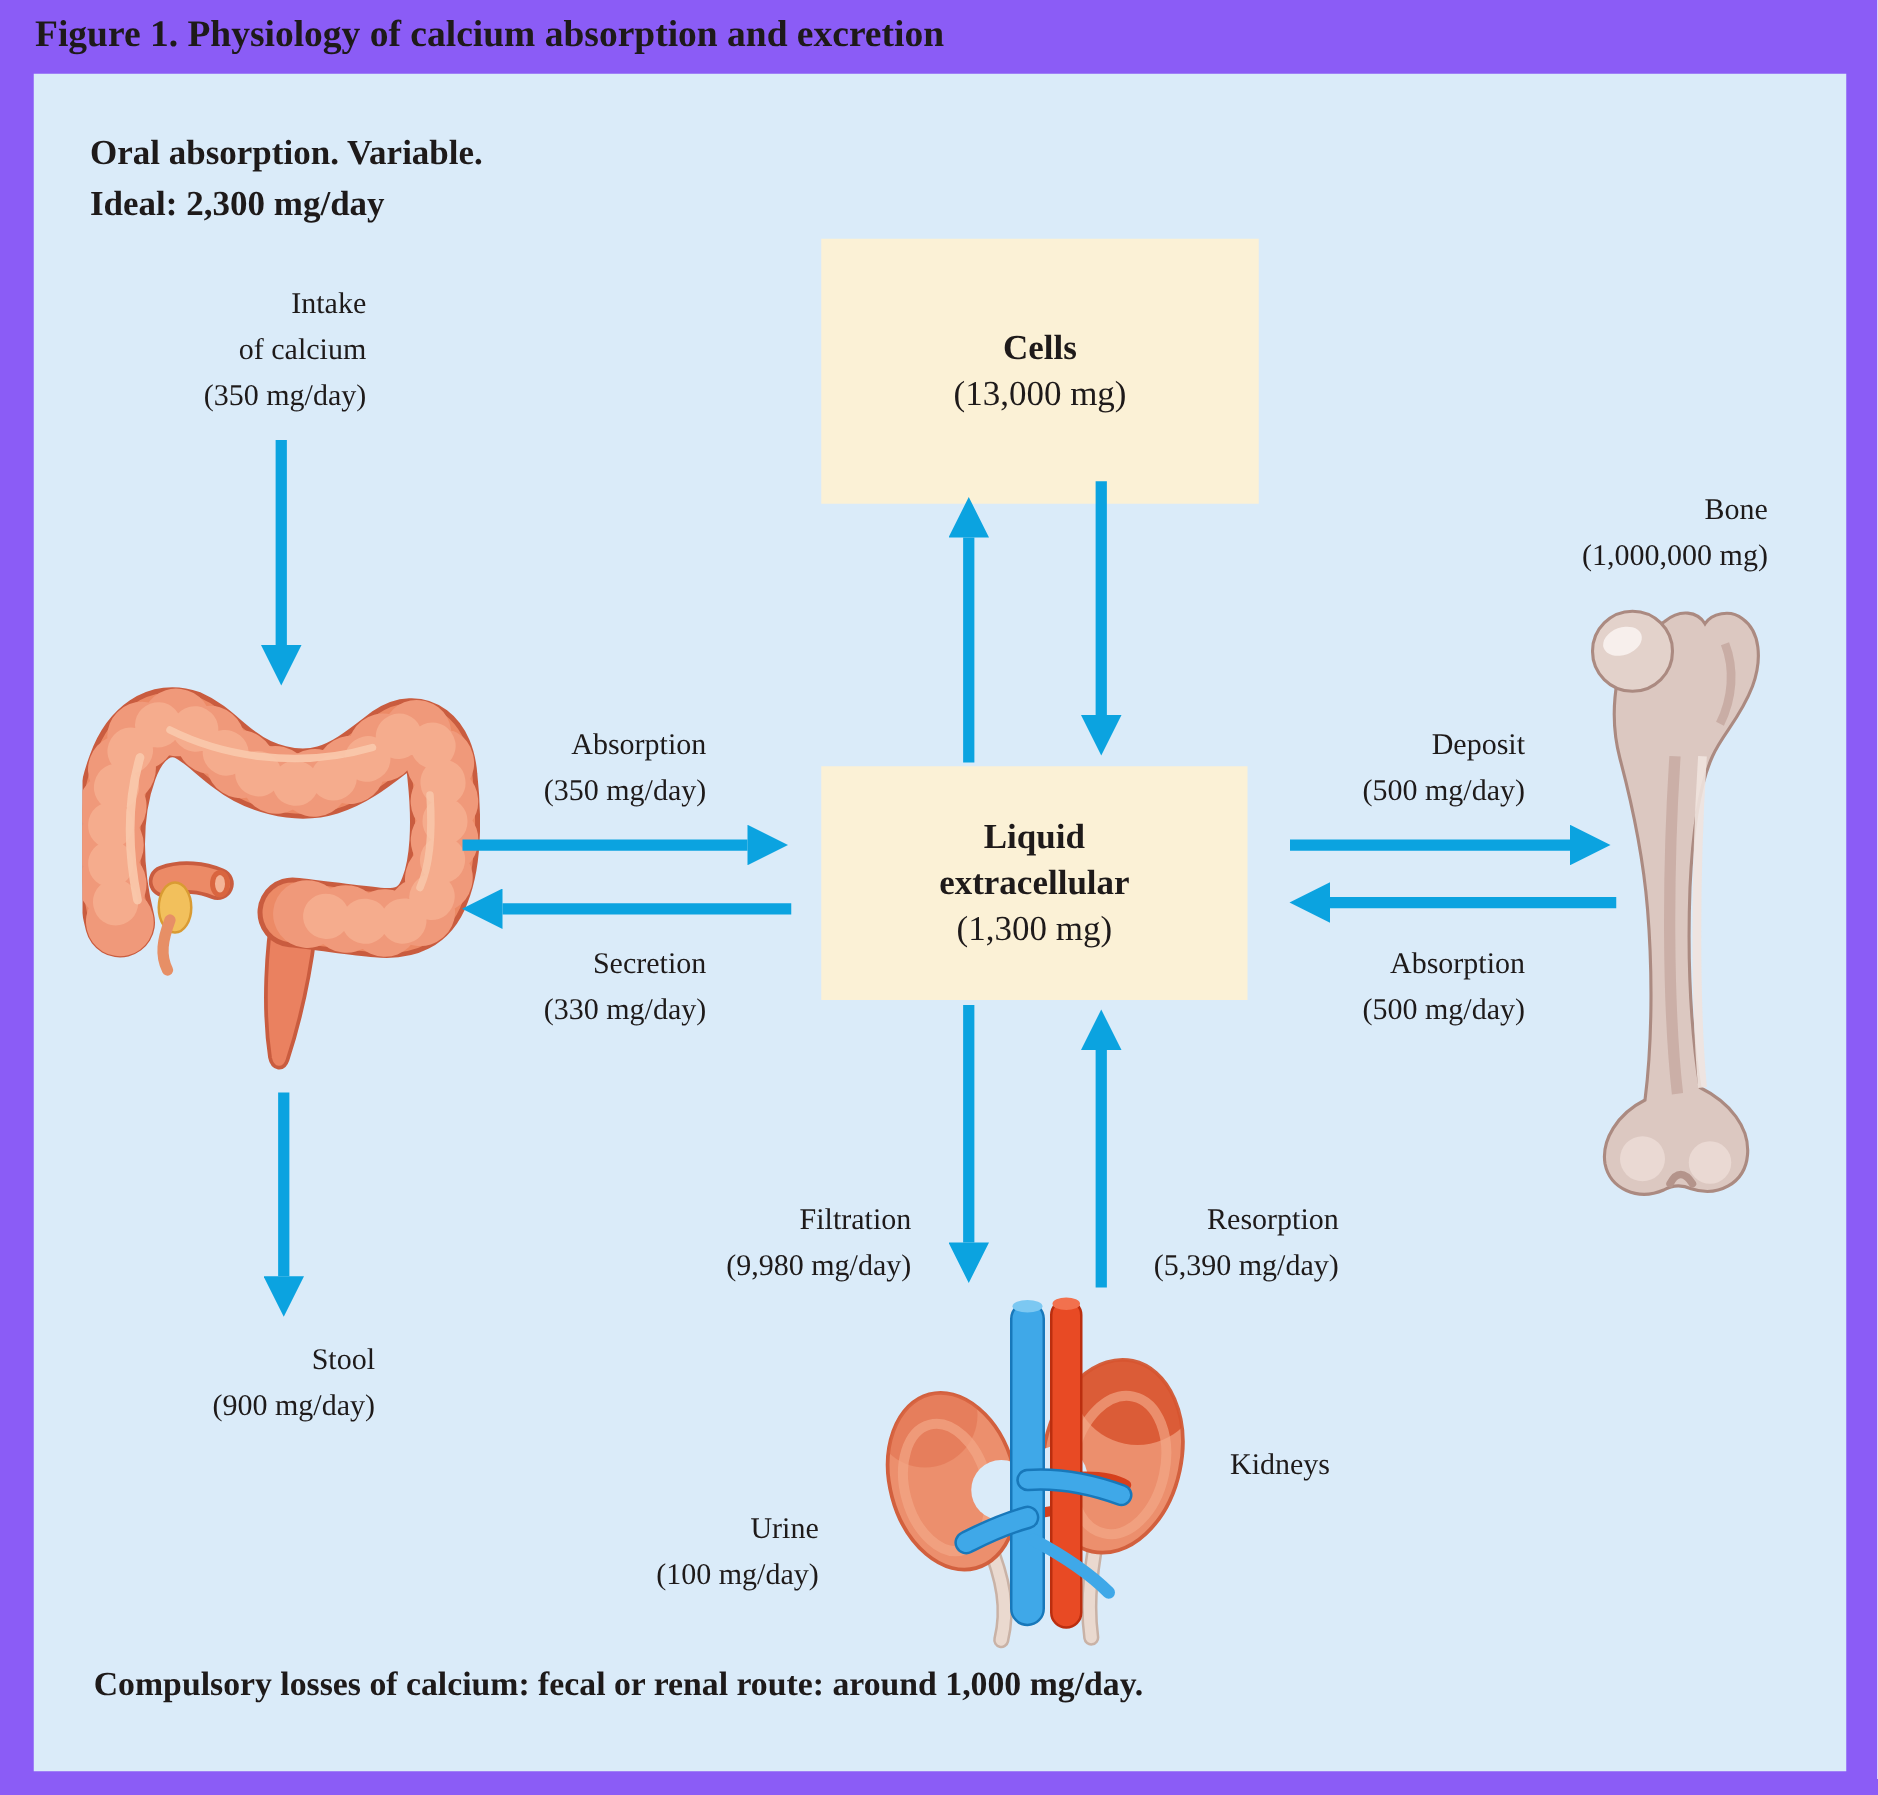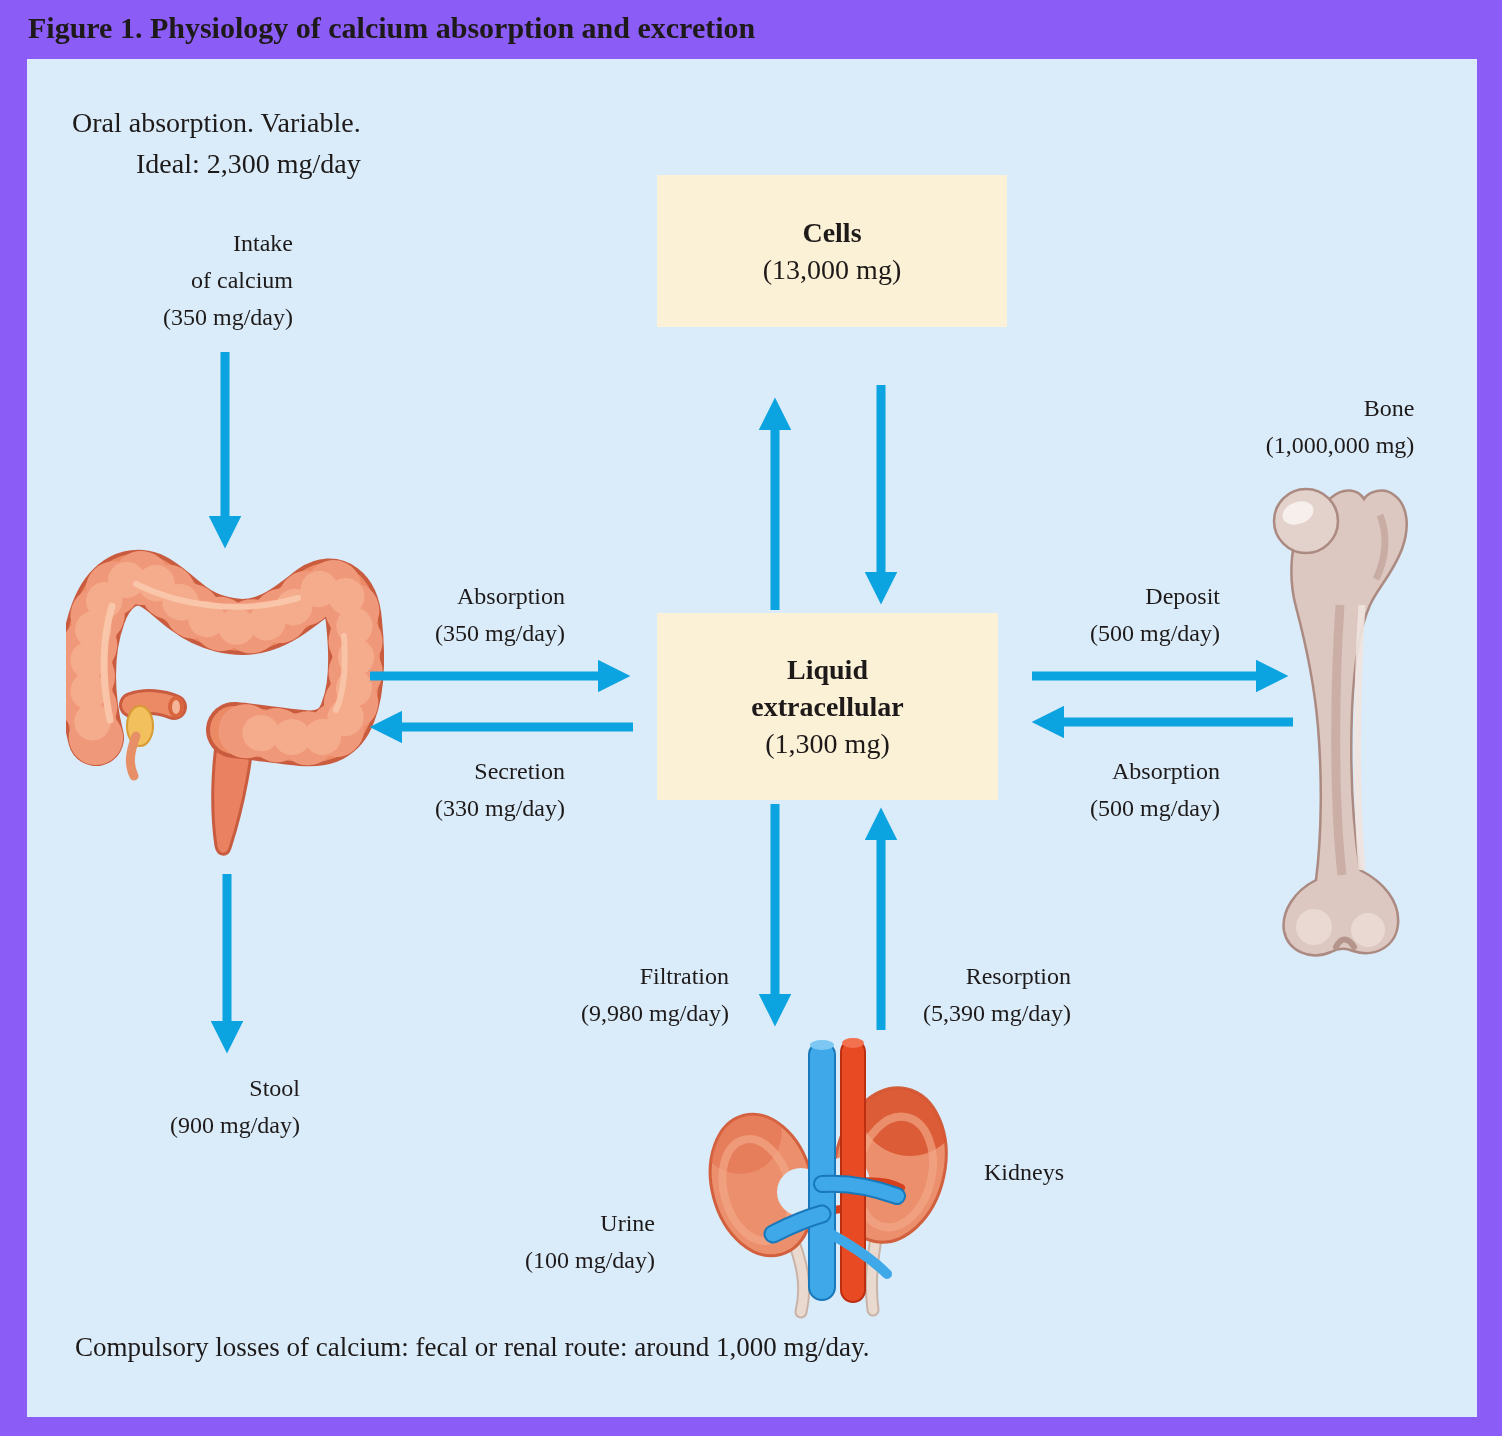--- a/index.html
+++ b/index.html
@@ -1,21 +1,21 @@
 <!DOCTYPE html>
 <html><head>
 <meta charset="utf-8">
 <style>
   html,body{margin:0;padding:0;background:#ffffff;}
   #stage{position:relative;width:1502px;height:1436px;background:#8b5cf6;overflow:hidden;
          font-family:"Liberation Serif","DejaVu Serif",serif;color:#1e1a1a;}
   .panel{position:absolute;left:27px;top:59px;width:1450px;height:1358px;background:#daebf9;}
   .fig-title{position:absolute;left:28px;top:6px;font-size:30px;font-weight:700;line-height:44px;white-space:nowrap;}
-  .intro{position:absolute;left:72px;top:102px;font-size:28px;font-weight:400;line-height:41px;white-space:nowrap;text-align:right;}
-  .footer-note{position:absolute;left:75px;top:1332px;font-size:27px;font-weight:400;white-space:nowrap;}
+  .intro{position:absolute;left:72px;top:102px;font-size:28px;font-weight:700;line-height:41px;white-space:nowrap;}
+  .footer-note{position:absolute;left:75px;top:1332px;font-size:27px;font-weight:700;white-space:nowrap;}
   .lbl{position:absolute;transform:translateX(-50%);text-align:right;font-size:24px;line-height:37px;white-space:nowrap;}
   .node-box{position:absolute;background:#fbf1d6;display:flex;flex-direction:column;justify-content:center;
             align-items:center;text-align:center;font-size:28px;line-height:37px;}
   .node-box .bold{font-weight:700;}
   .arrows,.illus{position:absolute;pointer-events:none;}
 </style>
 </head>
 <body>
 
 <div id="stage">
@@ -75,21 +75,21 @@
     <div>(100 mg/day)</div>
   </div>
 
   <div class="lbl" style="left:1024px;top:1154px">Kidneys</div>
 
   <div class="lbl" style="left:1340px;top:390px">
     <div>Bone</div>
     <div>(1,000,000 mg)</div>
   </div>
 
-  <div class="node-box" style="left:657px;top:175px;width:350px;height:152px">
+  <div class="node-box" style="left:657px;top:191px;width:350px;height:212px">
     <div class="bold">Cells</div>
     <div>(13,000 mg)</div>
   </div>
 
   <div class="node-box" style="left:657px;top:613px;width:341px;height:187px">
     <div class="bold">Liquid</div>
     <div class="bold">extracellular</div>
     <div>(1,300 mg)</div>
   </div>
 

